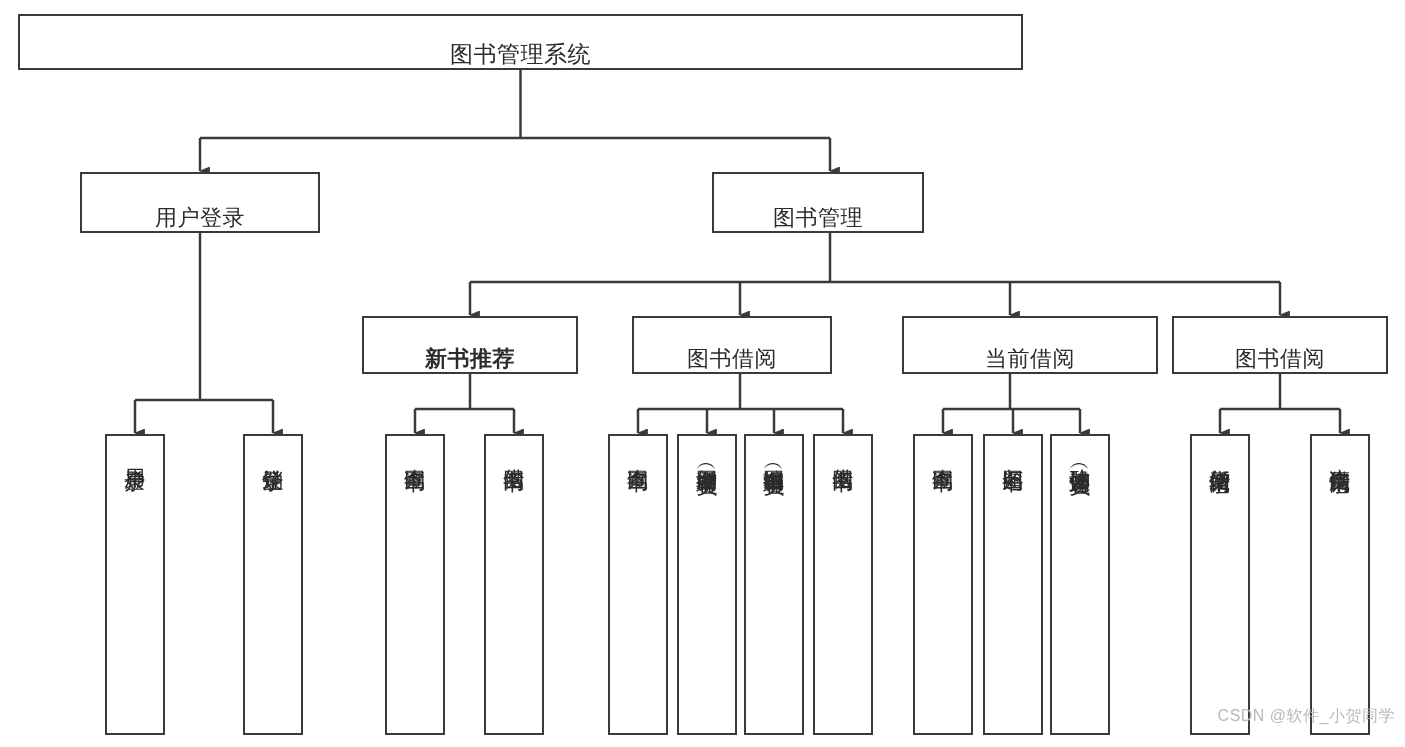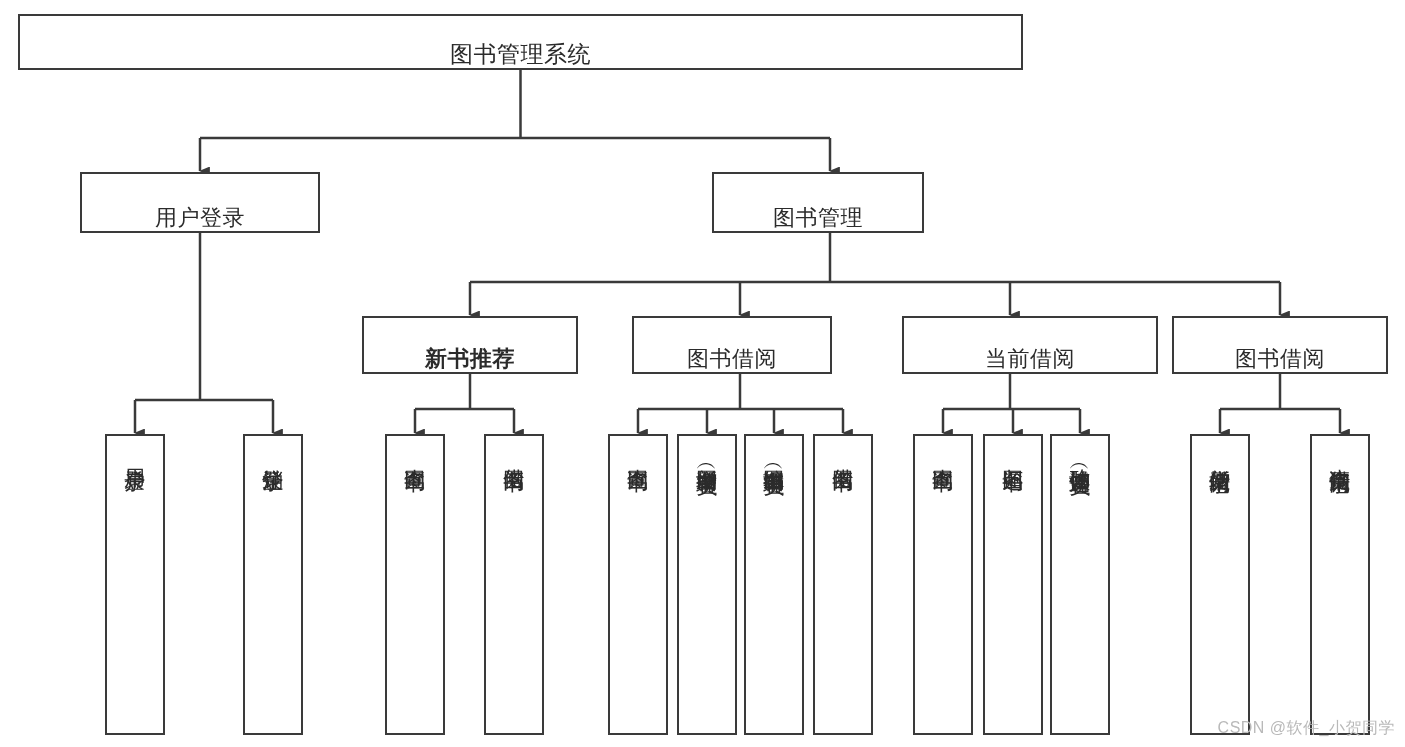--- a/index.html
+++ b/index.html
@@ -56,21 +56,21 @@
   .node.vert .label {
     writing-mode: vertical-rl;
     text-orientation: upright;
     font-size: 21px;
     line-height: 1.12;
     letter-spacing: 1px;
   }
   .watermark {
     position: absolute;
     right: 10px;
-    bottom: 8px;
+    bottom: 20px;
     font-size: 16px;
     color: #b9b9b9;
     white-space: nowrap;
     letter-spacing: 0.5px;
   }
 </style>
 </head>
 <body>
 
 <div id="canvas">

